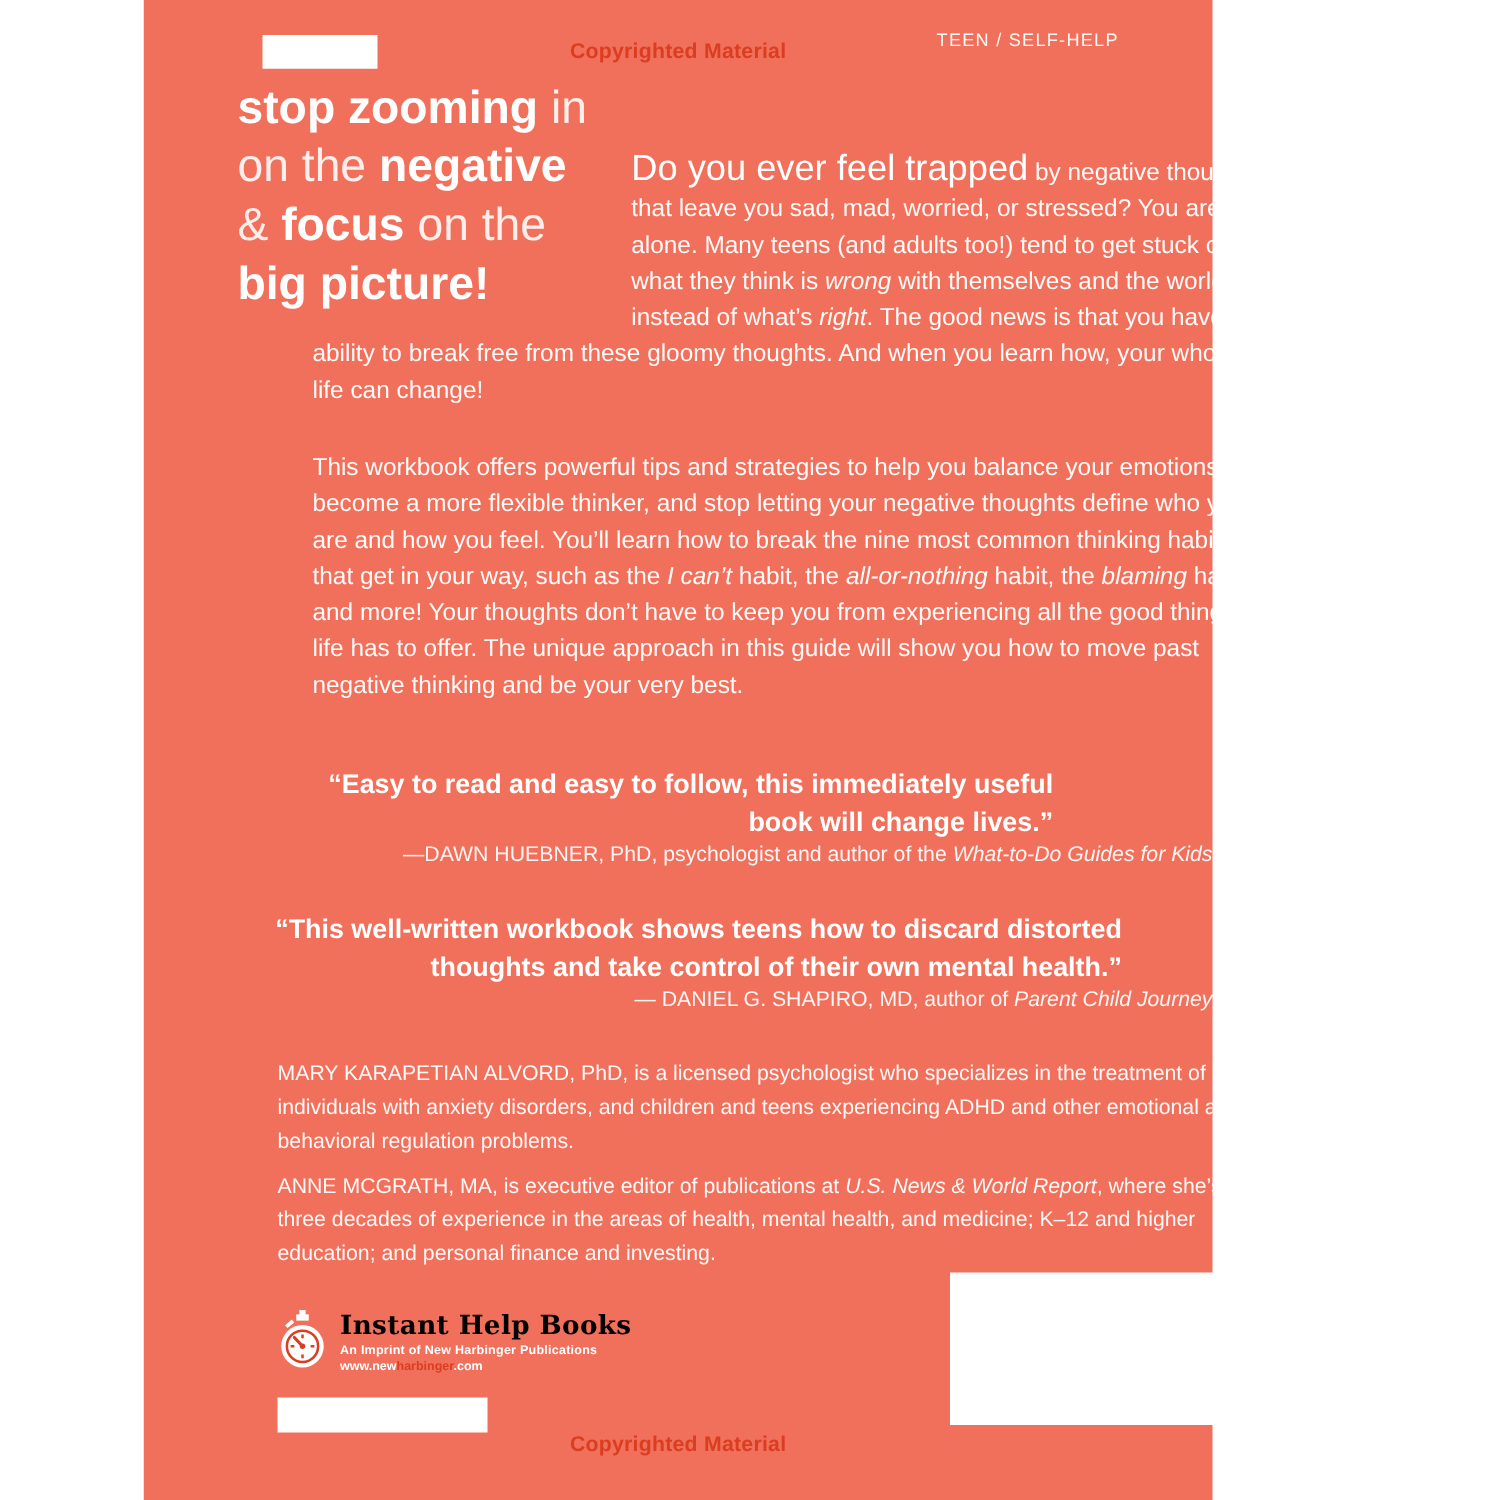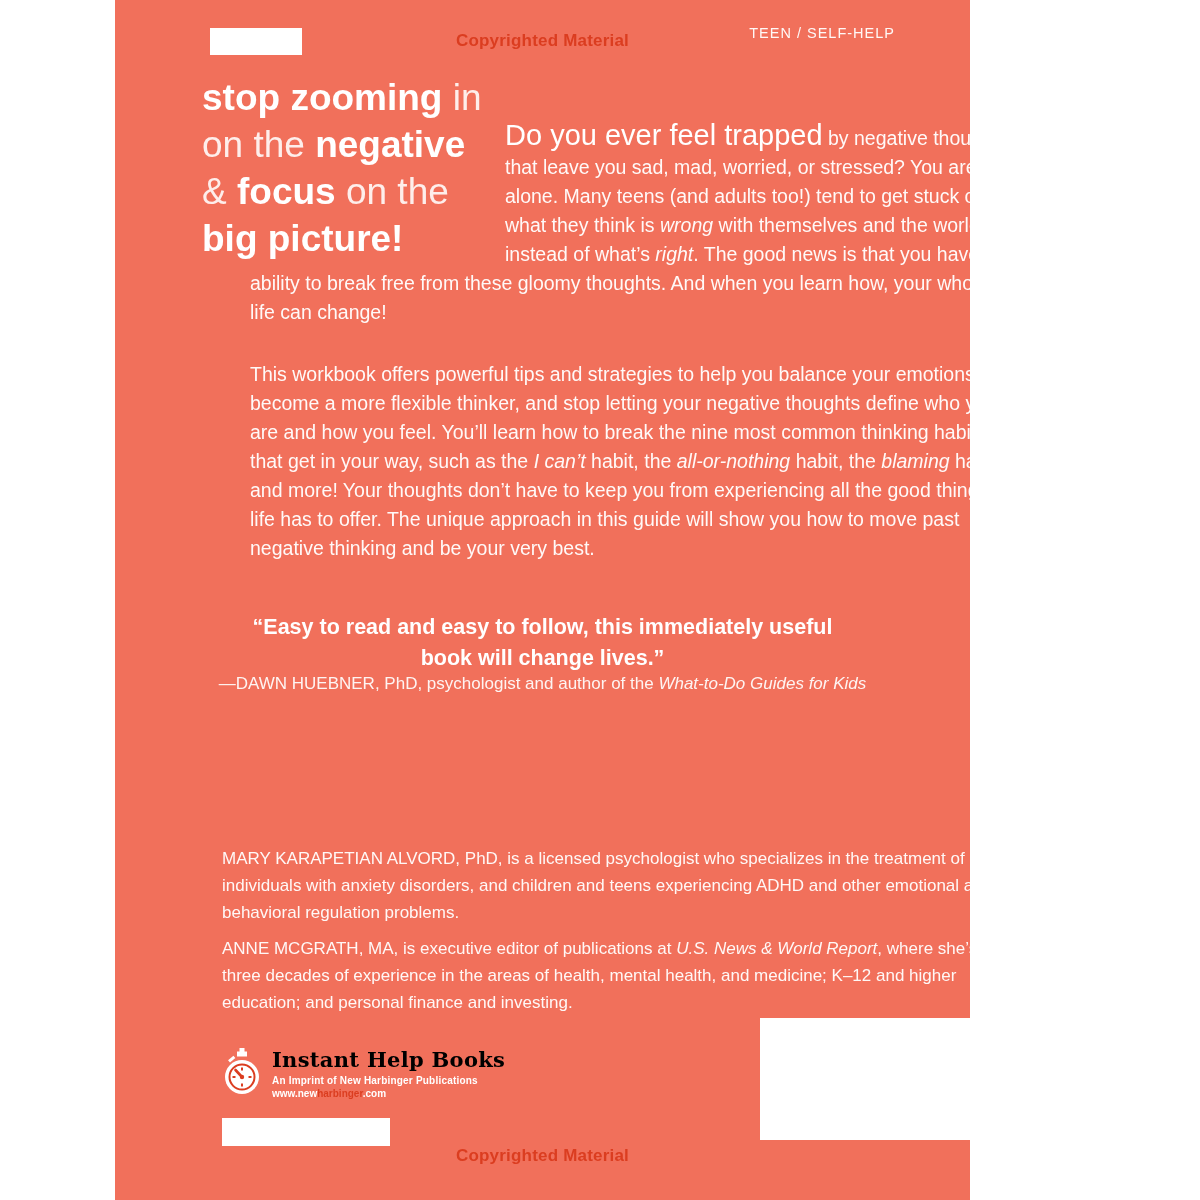--- a/index.html
+++ b/index.html
@@ -22,40 +22,40 @@
   }
   .copyright.top { top:31px; }
   .copyright.bottom { top:1146px; }
   .category {
     position:absolute; right:75px; top:25px;
     font-size:14.5px; letter-spacing:1px; color:rgba(255,255,255,.95);
   }
 
   
   .headline {
-    position:absolute; left:75px; top:62px; margin:12px;
+    position:absolute; left:75px; top:62px; margin:0;
     font-size:37px; line-height:47px; font-weight:700; color:#ffffff;
   }
   .headline .lt { font-weight:400; color:rgba(255,255,255,.88); }
 
   
   .intro {
     position:absolute; left:135px; top:118px; width:762px;
     font-size:19.5px; line-height:29px; color:rgba(255,255,255,.96);
   }
   .intro .spacer { float:left; width:255px; height:150px; }
   .intro .lead { font-size:29px; line-height:34px; color:#ffffff; }
   .para2 {
     position:absolute; left:135px; top:360px; width:762px;
     font-size:19.5px; line-height:29px; color:rgba(255,255,255,.96);
   }
   .intro i, .para2 i, .bio i { font-style:italic; }
 
   
-  .quote { position:absolute; left:0; right:0; text-align:center; color:#ffffff; }
+  .quote { position:absolute; left:0; right:0; text-align:right; color:#ffffff; }
   .q1 { top:612px; }
   .q2 { top:728px; }
   .qtext { font-weight:700; font-size:21.5px; line-height:31px; margin:0 auto; }
   .q1 .qtext { max-width:600px; }
   .q2 .qtext { max-width:710px; }
   .qattr { font-size:17px; color:rgba(255,255,255,.92); }
   .qattr i { font-style:italic; }
 
   
   .bio {
@@ -103,20 +103,24 @@
 
     <div class="para2">
       <span>This workbook offers powerful tips and strategies to help you balance your emotions, become a more flexible thinker, and stop letting your negative thoughts define who you are and how you feel. You’ll learn how to break the nine most common thinking habits that get in your way, such as the </span><i>I can’t</i><span> habit, the </span><i>all-or-nothing</i><span> habit, the </span><i>blaming</i><span> habit, and more! Your thoughts don’t have to keep you from experiencing all the good things life has to offer. The unique approach in this guide will show you how to move past negative thinking and be your very best.</span>
     </div>
 
     <div class="quote q1">
       <div class="qtext">“Easy to read and easy to follow, this immediately useful book will change lives.”</div>
       <div class="qattr"><span>—DAWN HUEBNER, PhD, psychologist and author of the </span><i>What-to-Do Guides for Kids</i></div>
     </div>
 
+    <div class="quote q2">
+      <div class="qtext">“This well-written workbook shows teens how to discard distorted thoughts and take control of their own mental health.”</div>
+      <div class="qattr"><span>— DANIEL G. SHAPIRO, MD, author of </span><i>Parent Child Journey</i></div>
+    </div>
 
     <div class="bio bio1">
       <span>MARY KARAPETIAN ALVORD, PhD, is a licensed psychologist who specializes in the treatment of individuals with anxiety disorders, and children and teens experiencing ADHD and other emotional and behavioral regulation problems.</span>
     </div>
 
     <div class="bio bio2">
       <span>ANNE MCGRATH, MA, is executive editor of publications at </span><i>U.S. News &amp; World Report</i><span>, where she’s had three decades of experience in the areas of health, mental health, and medicine; K–12 and higher education; and personal finance and investing.</span>
     </div>
 
     <div class="publisher">

